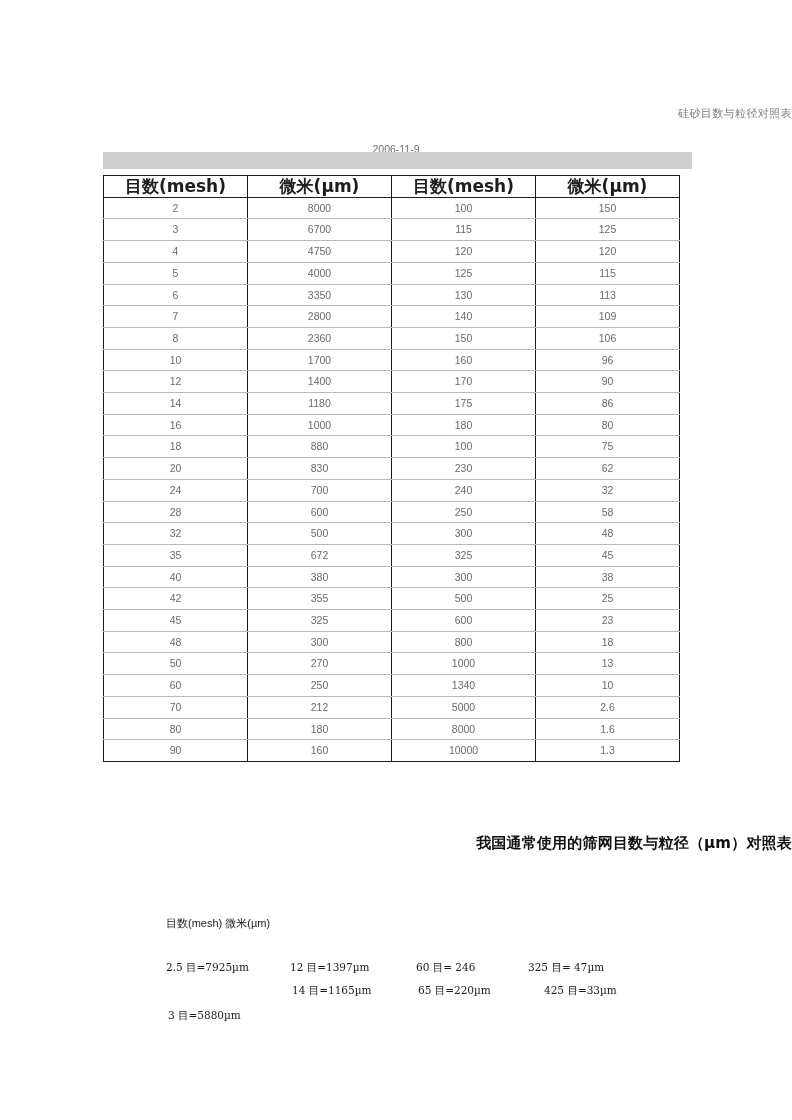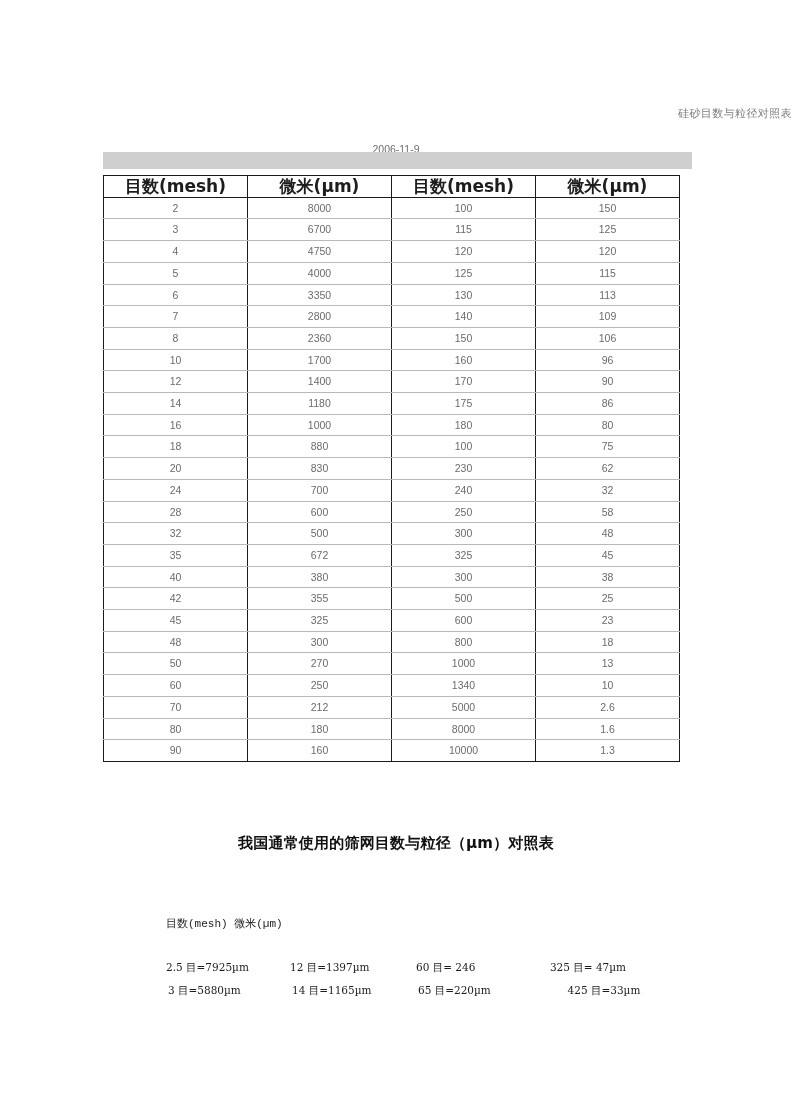--- a/index.html
+++ b/index.html
@@ -105,61 +105,61 @@
   table.mesh tbody tr:last-child td {
     border-bottom: 1px solid #1b1b1b;
   }
 
   
   .section-heading {
     position: absolute;
     left: 0;
     top: 834px;
     width: 792px;
-    text-align: center;
+    text-align: right;
     font-size: 15px;
     font-weight: bold;
     color: #111111;
     letter-spacing: 0.2px;
     font-family: "DejaVu Sans", "Liberation Sans", sans-serif;
   }
 
   
   .notes {
     position: absolute;
     left: 166px;
     top: 916px;
     width: 560px;
   }
   .notes-header {
     font-size: 11px;
     color: #1d1d1d;
-    font-family: Liberation Mono, monospace;
+    font-family: Liberation Sans, sans-serif;
     white-space: nowrap;
   }
   .notes-rows {
     margin-top: 30px;
   }
   .notes-row {
     display: block;
     height: 23px;
     white-space: nowrap;
     font-size: 10.5px;
     color: #1d1d1d;
     font-family: "DejaVu Serif", "Liberation Serif", serif;
   }
   .notes-cell {
     display: inline-block;
     vertical-align: top;
   }
   .notes-cell.p1 { width: 124px; }
   .notes-cell.p2 { width: 126px; }
   .notes-cell.p3 { width: 112px; }
-  .notes-cell.p4 { width: 120px; text-align: center; }
-  .notes-row.r2 .notes-cell.p1 { padding-left: 2px; }
+  .notes-cell.p4 { width: 120px; }
+  .notes-row.r2 .notes-cell.p1 { padding-left: 2px; margin-top: 25px; }
   .notes-row.r2 .notes-cell.p4 { padding-left: 14px; }
 </style>
 </head>
 <body>
 
 <div class="page">
 
   <div class="doc-title">硅砂目数与粒径对照表</div>
 
   <div class="doc-date">2006-11-9</div>

